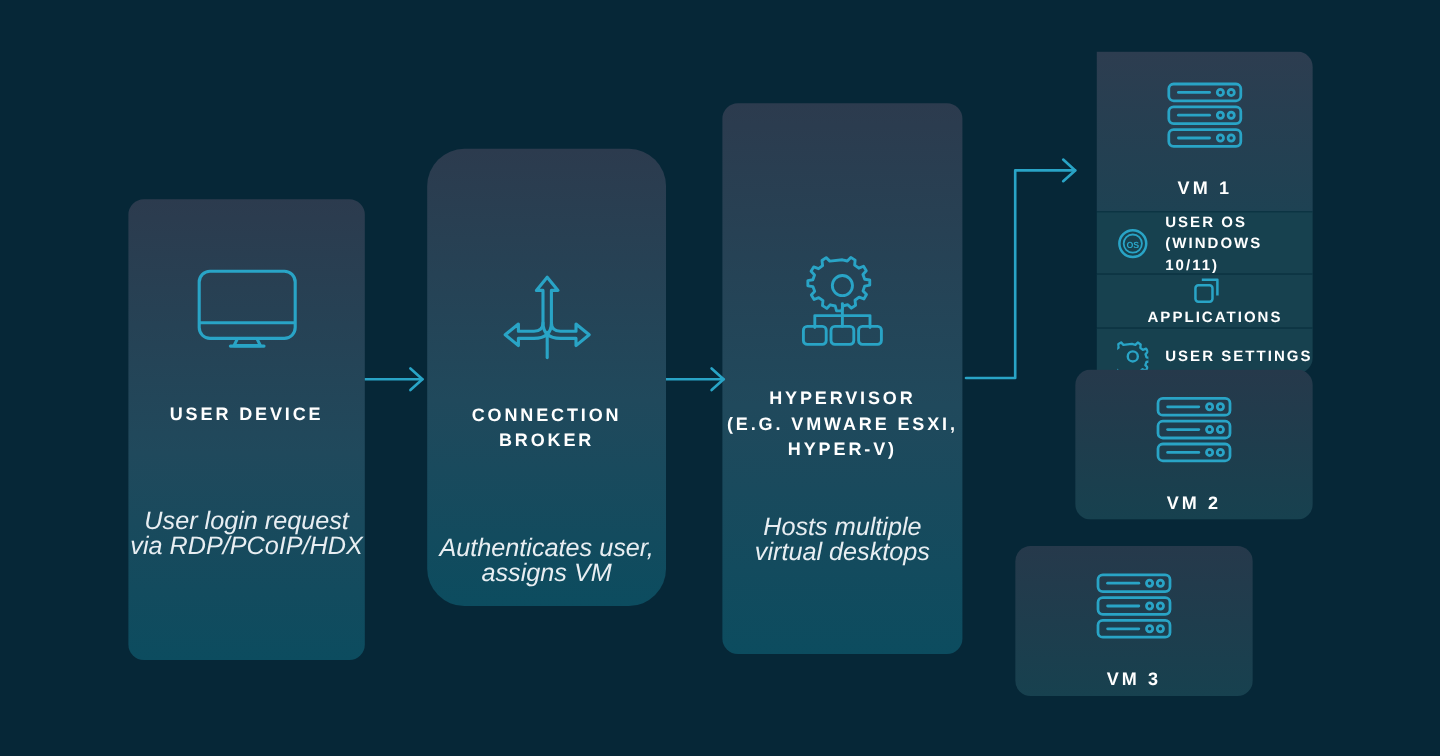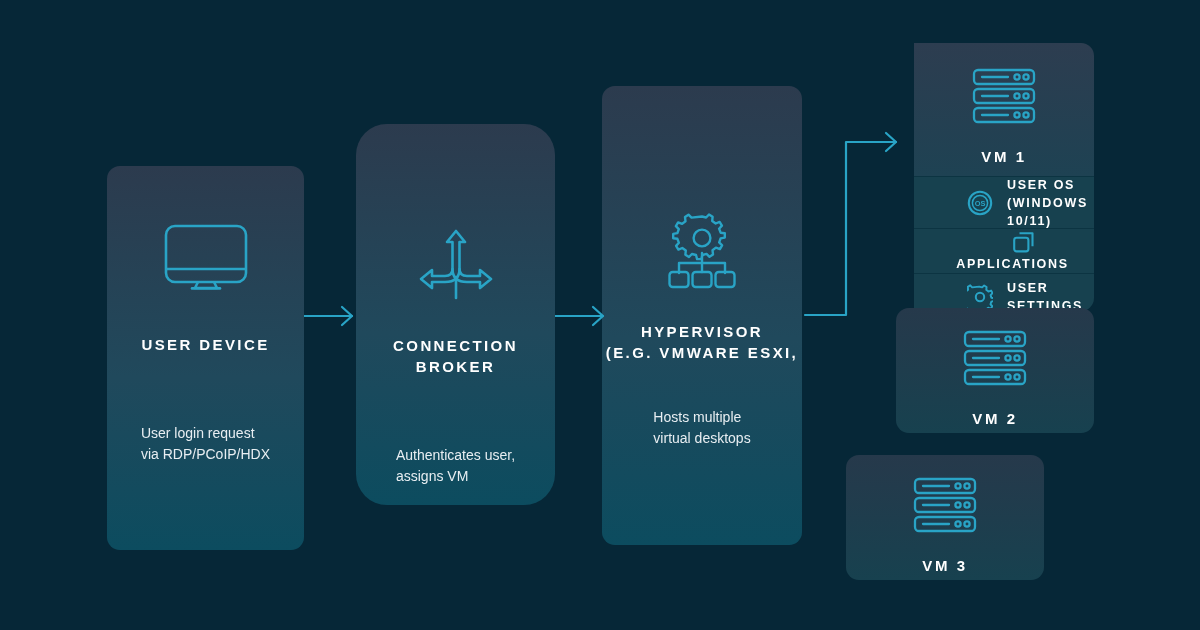--- a/index.html
+++ b/index.html
@@ -42,21 +42,23 @@
     font-size: 15px;
     font-weight: 700;
     letter-spacing: 2.4px;
     text-align: center;
     line-height: 21px;
     text-transform: uppercase;
   }
 
   .card-desc {
     color: #e8eef2;
-    font-size: 14px;
+    font-size: 21px;
+    font-style: italic;
+    text-align: center;
     line-height: 21px;
   }
 
   
   #card-user-device {
     left: 107px; top: 166px; width: 197px; height: 384px;
   }
   #card-user-device .card-icon { margin-top: 57px; }
   #card-user-device .card-title { margin-top: 39px; }
   #card-user-device .card-desc  { margin-top: 68px; }
@@ -122,21 +124,20 @@
   }
   .vm-row:first-of-type { border-top: 1px solid #0b303d; }
 
   .vm-row-icon {
     flex: 0 0 auto;
     width: 26px;
     display: flex;
     align-items: center;
     justify-content: center;
     margin-right: 14px;
-    margin-left: 36px;
   }
 
   .vm-row-text {
     color: #ffffff;
     font-size: 12.5px;
     font-weight: 700;
     letter-spacing: 1.7px;
     line-height: 18px;
     text-transform: uppercase;
   }
@@ -206,20 +207,21 @@
           <rect x="5.5" y="61" width="19" height="15" rx="3.2"></rect>
           <rect x="28.5" y="61" width="19" height="15" rx="3.2"></rect>
           <rect x="51.5" y="61" width="19" height="15" rx="3.2"></rect>
           <path d="M38 52 L38 61"></path>
         </g>
       </svg>
     </span>
     <div class="card-title">
       <div>HYPERVISOR</div>
       <div>(E.G. VMWARE ESXI,</div>
+      <div>HYPER-V)</div>
     </div>
     <div class="card-desc">
       <div>Hosts multiple</div>
       <div>virtual desktops</div>
     </div>
   </div>
 
   <div class="vm-card" id="vm-1">
     <div class="vm-head">
       <span class="card-icon">

